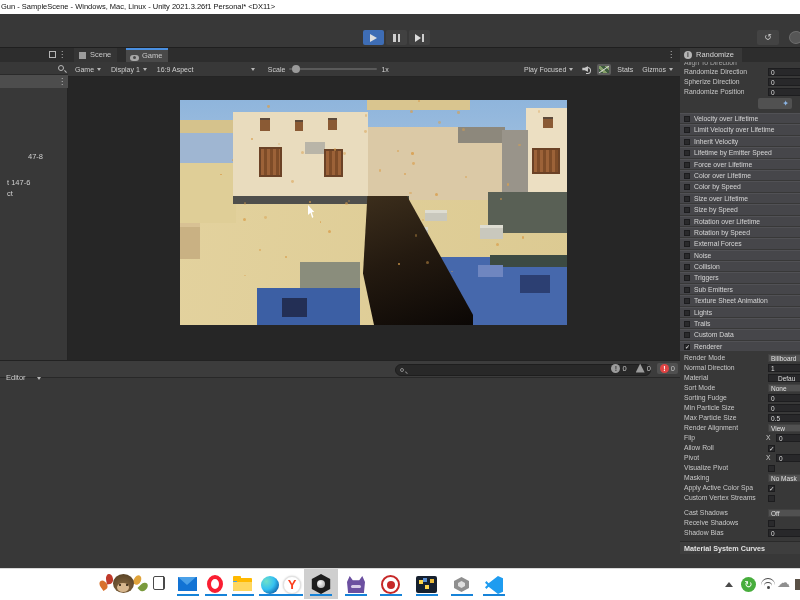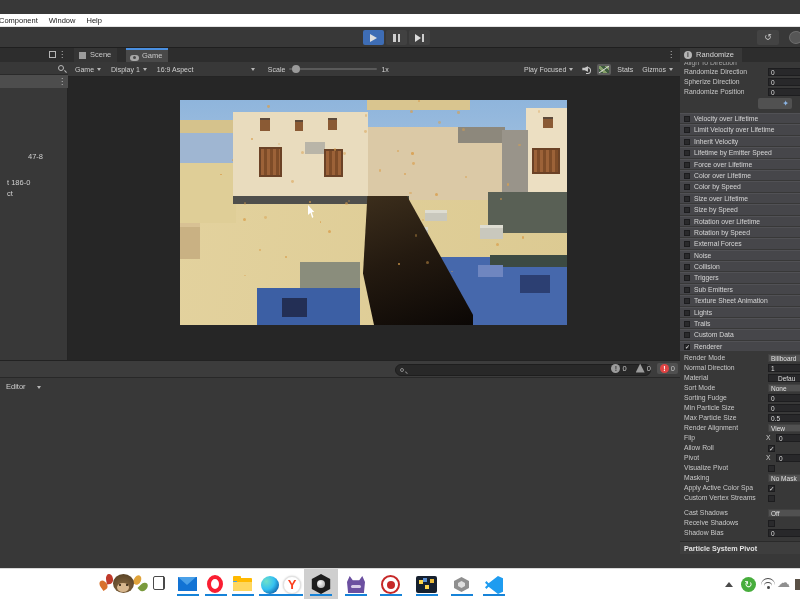--- a/index.html
+++ b/index.html
@@ -92,21 +92,21 @@
   
   #grender { position:absolute; left:112px; top:52px; width:387px; height:225px;
     background:linear-gradient(#8fb5dc,#b3cbe2 55%); overflow:hidden; }
   .sc { position:absolute; }
 
   
   #console { left:0; top:360px; width:680px; height:208px; background:#383838;
     border-top:1px solid #222; }
   #chead { position:absolute; left:0; top:0; width:680px; height:17px; background:#3c3c3c;
     border-bottom:1px solid #282828; color:#cfcfcf; font-size:7.5px; }
-  #ctab { position:absolute; left:6px; top:17px; line-height:17px; display:flex; align-items:center; gap:11px; }
+  #ctab { position:absolute; left:6px; top:8px; line-height:17px; display:flex; align-items:center; gap:11px; }
   #csearch { position:absolute; left:395px; top:2.5px; width:256px; height:12px; background:#282828;
     border:1px solid #1e1e1e; border-radius:6px; color:#bbb; }
   #csearch .mg { position:absolute; left:4px; top:3px; width:4px; height:4px;
     border:1px solid #8a8a8a; border-radius:50%; }
   #csearch .mg::after { content:""; position:absolute; left:3.5px; top:3.5px; width:2.5px;
     height:1px; background:#8a8a8a; transform:rotate(45deg); }
   #csearch input { position:absolute; left:12px; top:0; width:238px; height:10px;
     background:transparent; border:none; outline:none; color:#ddd; font-size:7px; }
   #cbadges { position:absolute; right:2px; top:1.5px; display:flex; gap:3px; }
   .badge { display:flex; align-items:center; gap:2px; padding:1px 3px; border-radius:2px;
@@ -246,23 +246,21 @@
   #trwifi b { position:absolute; border:1.5px solid #4a4a4a; border-bottom:none;
     border-left:none; border-right:none; border-radius:50%; }
   #trcloud { left:777px; top:6px; font-size:13px; color:#8f8f8f; }
   #trcut { left:795px; top:10px; width:5px; height:11px; background:#5a5147; }
 </style>
 </head>
 <body>
 
 <div id="stage">
 
-  <div class="abs" id="menubar">
-    <span>Component</span><span>Window</span><span>Help</span>
-  </div>
+  <div class="abs" id="titlebar">Gun - SampleScene - Windows, Mac, Linux - Unity 2021.3.26f1 Personal* &lt;DX11&gt;</div>
 
   <div class="abs" id="utoolbar">
     <div id="playgroup">
       <div class="pbtn active">
           <span class="tri"></span>
         </div>
       <div class="pbtn">
           <span class="pausebars">
             <i></i>
             <i></i>
@@ -282,21 +280,21 @@
       <span class="lp-sq"></span>
       <span class="lp-ellip">⋮</span>
     </div>
     <div class="lp-row2">
       <span class="mag"></span>
     </div>
     <div class="lp-row3">
       <span class="lp-ellip">⋮</span>
     </div>
     <span class="lp-frag" style="left:28px; top:104px;">47-8</span>
-    <span class="lp-frag" style="left:7px; top:130px;">t 186-0</span>
+    <span class="lp-frag" style="left:7px; top:130px;">t 147-6</span>
     <span class="lp-frag" style="left:7px; top:141px;">ct</span>
   </div>
 
   <div class="abs" id="gamepanel">
     <div id="gtabbar">
       <div class="gtab" style="left:6px;"><span class="scn-icon"></span><span>Scene</span></div>
       <div class="gtab active" style="left:58px;"><span class="game-icon"></span><span>Game</span></div>
       <span class="tab-ellip">⋮</span>
     </div>
     <div id="gtoolbar">
@@ -626,21 +624,21 @@
           </div>
           <div class="irow">
             <div class="lbl">Receive Shadows</div>
             <div class="cbx"></div>
           </div>
           <div class="irow">
             <div class="lbl">Shadow Bias</div>
             <div class="numbox">0</div>
           </div>
         </div>
-      <div id="curveshdr">Particle System Pivot</div>
+      <div id="curveshdr">Material System Curves</div>
     </div>
   </div>
 
   <div class="abs" id="taskbar">
     <div class="tb" id="hedge">
       <span class="leaf" style="left:0; top:8px; background:#d8712c; transform:rotate(-35deg);"></span>
       <span class="leaf" style="left:6px; top:2px; background:#bf3a2b; transform:rotate(-10deg);"></span>
       <span class="leaf" style="left:34px; top:3px; background:#e0a33a; transform:rotate(25deg);"></span>
       <span class="leaf" style="left:40px; top:10px; background:#7a9a3d; transform:rotate(45deg);"></span>
       <span class="body"></span>

